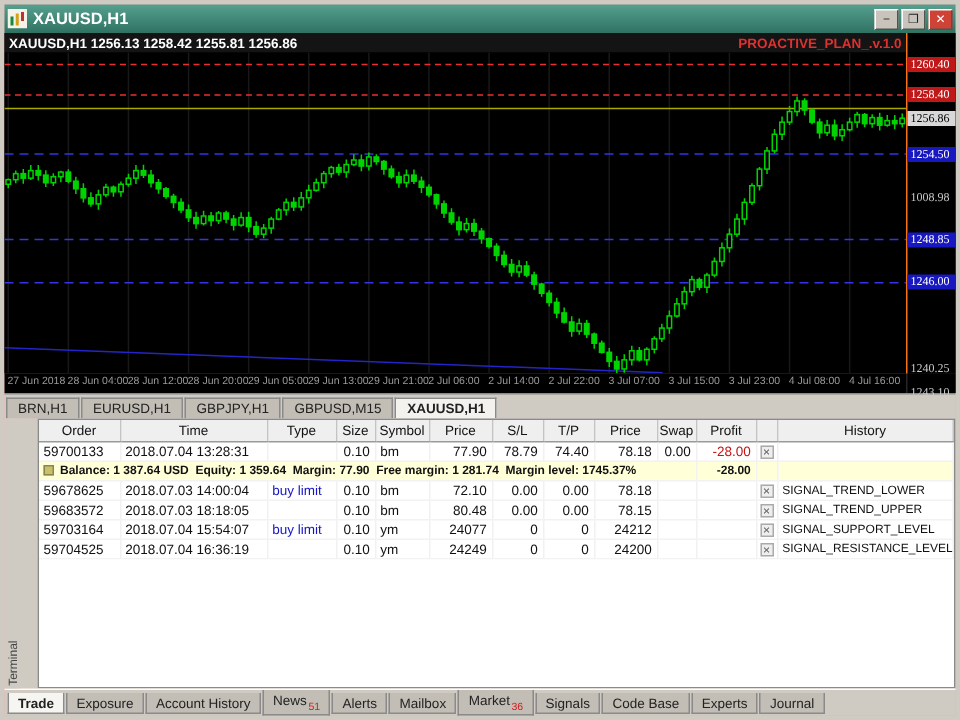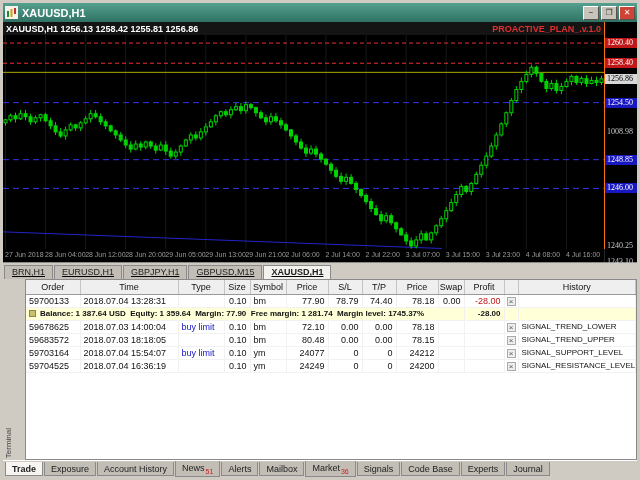--- a/index.html
+++ b/index.html
@@ -24,21 +24,21 @@
   .price-axis{width:33px;position:relative;background:#000;border-left:1px solid #f97316;font-family:Liberation Serif, serif;}
   .axis-label{position:absolute;left:0;right:0;height:10px;line-height:10px;font-size:8px;padding-left:2px;color:#c8c8c8;white-space:nowrap;}
   .style-red{background:#c01818;color:#fff;}
   .style-blue{background:#1818c0;color:#fff;}
   .style-current{background:#d8d8d8;color:#000;}
   .time-row{flex:0 0 13px;display:flex;background:#000;}
   #time-axis{position:relative;width:601px;}
   .time-label{position:absolute;top:2px;font-size:7px;color:#9a9a9a;white-space:nowrap;}
   .time-corner{width:33px;background:#000;border-left:1px solid #262626;}
   
-  .chart-tabs{flex:0 0 17px;background:#cfcbc3;display:flex;align-items:flex-end;padding:2px 1px 0;gap:1px;border-top:1px solid #8a8a8a;text-decoration:underline;}
+  .chart-tabs{flex:0 0 17px;background:#cfcbc3;display:flex;align-items:flex-end;padding:2px 1px 0;gap:1px;border-top:1px solid #8a8a8a;}
   .chart-tab{font-size:9px;padding:1px 7px 2px;background:#c2beb6;border:1px solid #8a8a8a;border-bottom:none;color:#222;white-space:nowrap;}
   .chart-tab.active{background:#f3f2ef;font-weight:bold;}
   
   .terminal{flex:1;display:flex;min-height:0;background:#cfcbc3;}
   .terminal-side{flex:0 0 10px;position:relative;background:#cfcbc3;}
   .terminal-side-label{position:absolute;bottom:2px;left:1px;font-size:8px;color:#444;writing-mode:vertical-rl;transform:rotate(180deg);}
   .terminal-main{flex:1;background:#fff;border:1px solid #8a8a8a;display:flex;flex-direction:column;overflow:hidden;margin-left:12px;}
   table{border-collapse:collapse;table-layout:fixed;width:100%;font-size:9px;color:#111;}
   thead th{height:14px;font-weight:normal;text-align:center;background:#efefef;border-bottom:1px solid #9a9a9a;border-right:1px solid #c4c4c4;font-size:9px;white-space:nowrap;overflow:hidden;}
   tbody td{height:13px;padding:0 3px;border-right:1px solid #f1f1f1;border-bottom:1px solid #f2f2f2;white-space:nowrap;overflow:hidden;}

